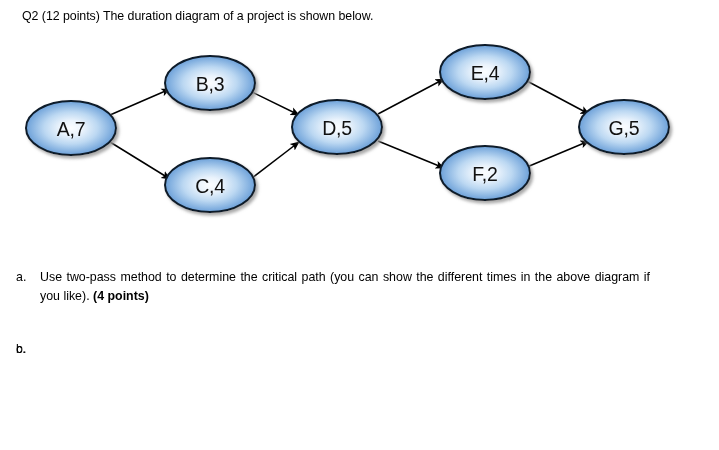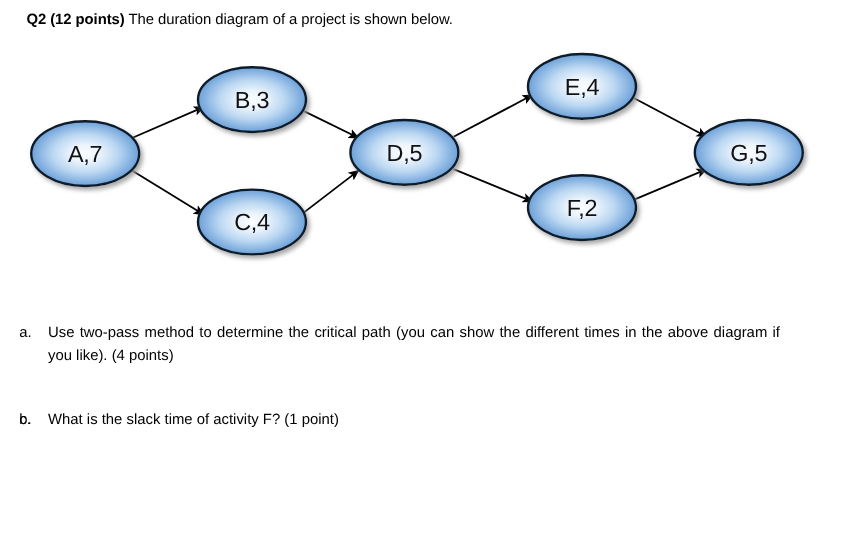--- a/index.html
+++ b/index.html
@@ -20,21 +20,21 @@
   
   .heading {
     position: absolute;
     left: 22px;
     top: 8px;
     width: 660px;
     font-size: 12.4px;
     line-height: 17px;
     letter-spacing: -0.05px;
   }
-  .heading .q-label { font-weight: bold; }
+  .heading .q-label { font-weight: normal; }
 
   
   .diagram {
     position: absolute;
     left: 0;
     top: 36px;
     width: 719px;
     height: 200px;
   }
   .diagram svg { display: block; }
@@ -70,21 +70,21 @@
     font-size: 12.4px;
   }
   .qitem .qbody {
     display: block;
     width: 610px;
   }
   .qitem.justify .qbody {
     text-align: justify;
     text-align-last: left;
   }
-  .qitem .pts { font-weight: normal; margin-top: 24px; }
+  .qitem .pts { font-weight: bold; margin-top: 24px; }
 
   #item-a { margin-top: 0; }
   #item-b { margin-top: 34px; }
   #item-c { margin-top: 34px; }
 </style>
 </head>
 <body>
 
 <div class="heading">
   <span class="q-label">Q2 (12 points)</span><span> The duration diagram of a project is shown below.</span>
@@ -166,16 +166,15 @@
     <span class="marker">a.</span>
     <span class="qbody"><span>Use two-pass method to determine the critical path (you can show the different times in the above diagram if you like). </span><span class="pts">(4 points)</span></span>
   </div>
 
   <div class="qitem" id="item-b">
     <span class="marker">b.</span>
   </div>
 
   <div class="qitem" id="item-c">
     <span class="marker">c.</span>
-    <span class="qbody"><span>What is the slack time of activity F? </span><span class="pts">(1 point)</span></span>
   </div>
 
 </div>
 
 </body></html>

